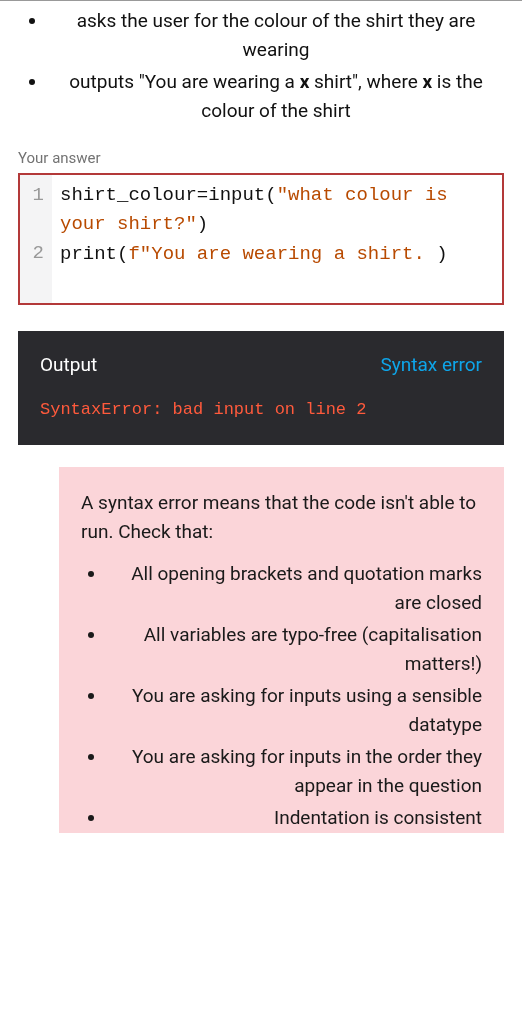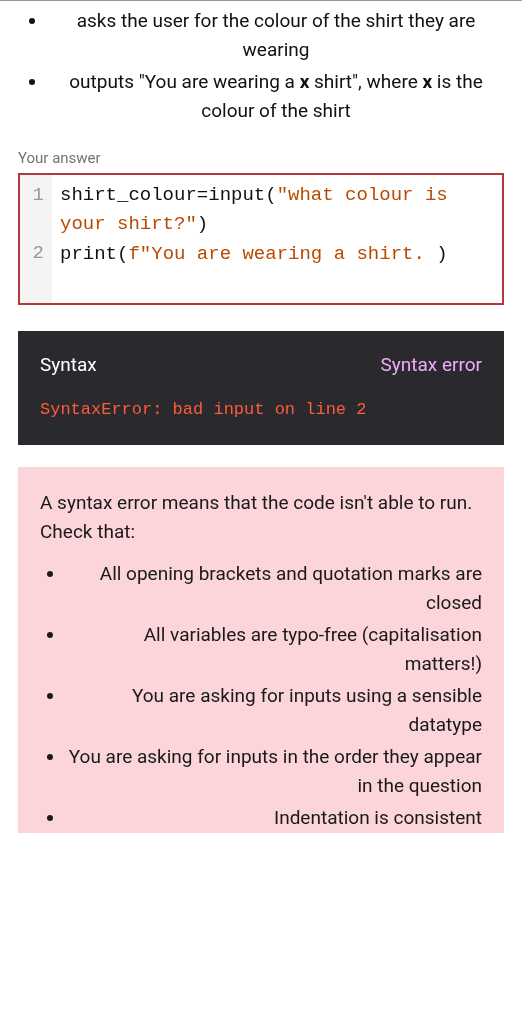--- a/index.html
+++ b/index.html
@@ -110,35 +110,36 @@
       display: flex;
       justify-content: space-between;
       align-items: center;
       margin-bottom: 24px;
     }
     .output-title {
       color: #fff;
       font-size: 19px;
     }
     .output-status {
-      color: #f0abfc;
+      color: #0ea5e9;
       font-size: 19px;
     }
     .output-body {
       font-family: "Courier New", Courier, monospace;
       color: #ff5a3c;
       font-size: 17px;
     }
     .hint-panel {
       background: #fbd5d9;
       margin-top: 22px;
       padding: 22px 22px 0 22px;
       font-size: 19px;
       line-height: 1.5;
       color: #1a1a1a;
+      margin-left: 41px;
     }
     .hint-panel ul {
       list-style: disc;
       padding-left: 26px;
       margin-top: 14px;
       text-align: right;
     }
     .hint-panel li {
       margin-bottom: 4px;
     }
@@ -167,21 +168,21 @@
       <div>2</div>
       <div class="gutter-blank"></div>
     </div>
     <div class="code-lines"><span class="tk-var">shirt_colour</span><span class="tk-op">=</span><span class="tk-func">input</span><span class="tk-paren">(</span><span class="tk-str">"</span><span class="tk-str">what colour is your shirt?</span><span class="tk-str">"</span><span class="tk-paren">)</span>
 <span class="tk-func">print</span><span class="tk-paren">(</span><span class="tk-f">f</span><span class="tk-str">"</span><span class="tk-str">You are wearing a shirt. </span><span class="tk-paren">)</span></div>
   </div>
 
 
   <div class="output-panel">
     <div class="output-header">
-      <div class="output-title">Syntax</div>
+      <div class="output-title">Output</div>
       <div class="output-status">Syntax error</div>
     </div>
     <div class="output-body">SyntaxError: bad input on line 2</div>
   </div>
 
   <div class="hint-panel">
     <div>A syntax error means that the code isn't able to run. Check that:</div>
     <ul>
       <li>All opening brackets and quotation marks are closed</li>
       <li>All variables are typo-free (capitalisation matters!)</li>

